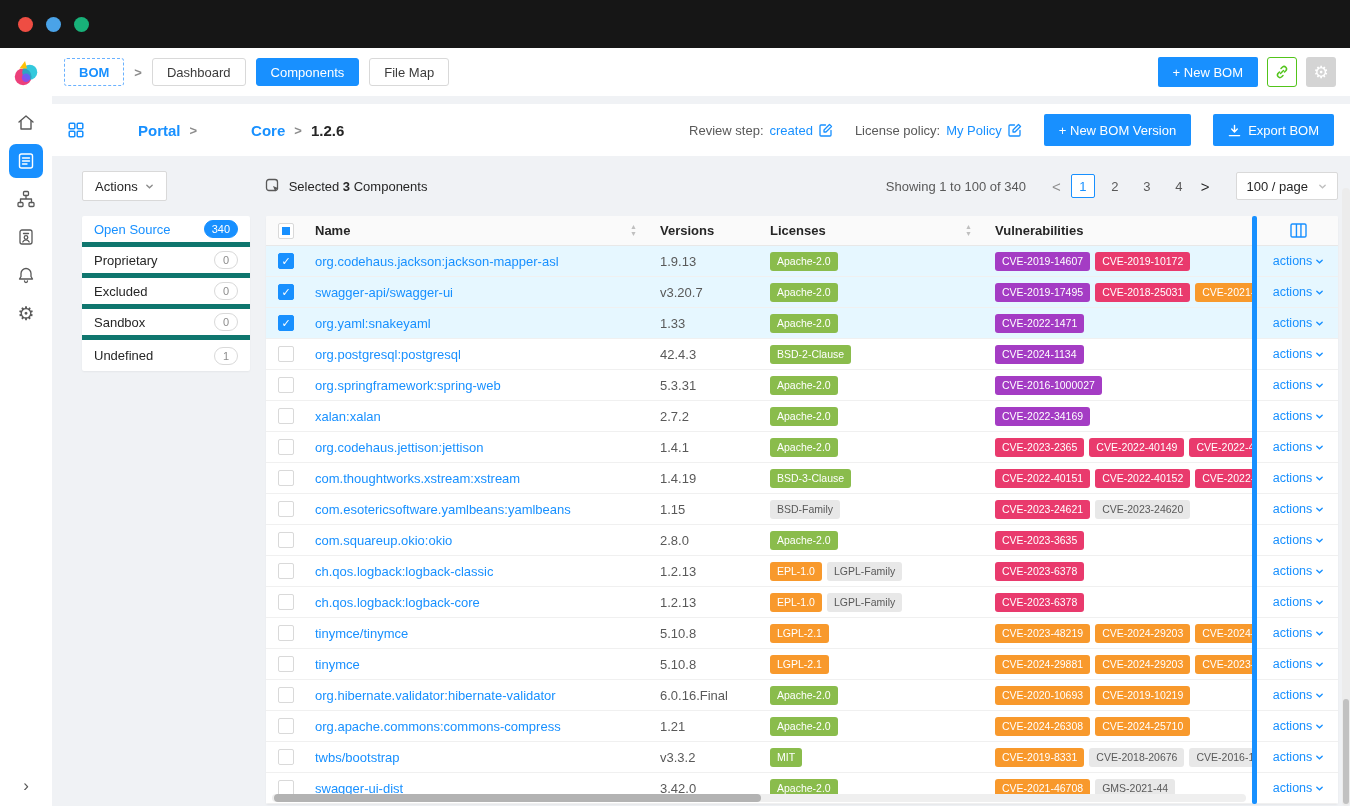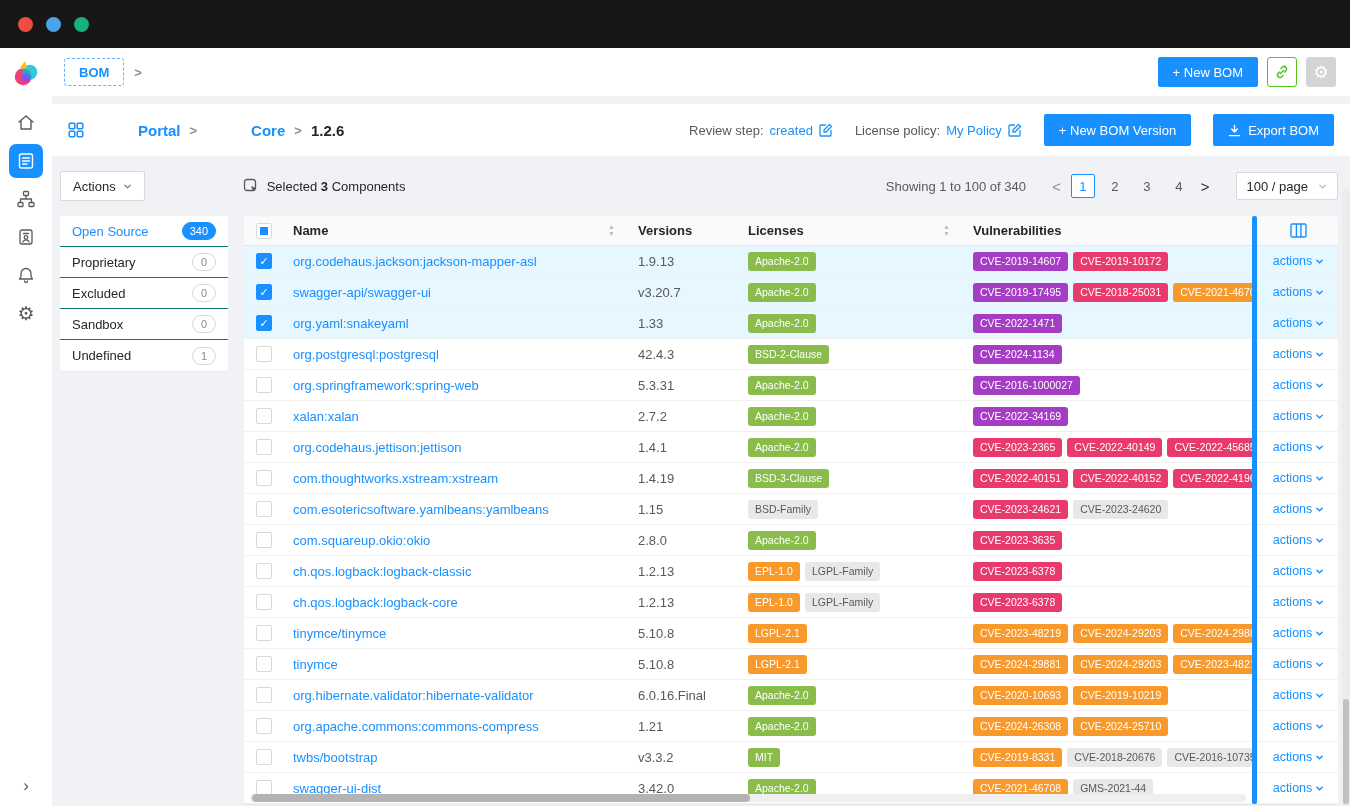--- a/index.html
+++ b/index.html
@@ -51,42 +51,42 @@
   .crumb-current { color: #262626; font-weight: 700; }
   .crumb-sep { color: #8c8c8c; font-size: 13px; font-weight: 600; }
   .portal-right { display: flex; align-items: center; gap: 22px; }
   .meta { display: flex; align-items: center; gap: 6px; font-size: 13px; color: #595959; }
   .meta-value { color: #1890ff; }
   .edit-icon { display: inline-flex; }
   .btn-portal { height: 32px; padding: 16px 15px; background: #1890ff; color: #fff; border: none; border-radius: 2px;
     font-size: 13px; font-family: inherit; display: inline-flex; align-items: center; gap: 7px; }
 
   
-  .content { flex: 1; min-height: 0; padding: 14px 12px 0 8px; display: flex; flex-direction: column; position: relative; }
+  .content { flex: 1; min-height: 0; padding: 14px 12px 0 30px; display: flex; flex-direction: column; position: relative; }
   .toolbar { display: flex; align-items: center; height: 32px; flex: 0 0 32px; }
   .actions-btn { height: 30px; padding: 0 12px; background: #fff; border: 1px solid #d9d9d9; border-radius: 2px;
     font-size: 13px; color: #262626; font-family: inherit; display: inline-flex; align-items: center; gap: 7px; }
   .sel-block { margin-left: 98px; display: flex; align-items: center; gap: 8px; color: #262626; }
   .sel-count { font-weight: 700; }
   .toolbar-right { margin-left: auto; display: flex; align-items: center; gap: 24px; color: #595959; }
   .pager { display: flex; align-items: center; gap: 8px; }
   .pg-arrow { font-size: 15px; color: #8c8c8c; padding: 0 2px; }
   .pg-arrow.next { color: #262626; }
   .page { min-width: 24px; height: 24px; display: inline-flex; align-items: center; justify-content: center;
     border-radius: 2px; color: #595959; padding: 0 4px; }
   .page.active { border: 1px solid #1890ff; color: #1890ff; background: #fff; }
   .page-size { height: 28px; border: 1px solid #d9d9d9; border-radius: 2px; background: #fff; display: inline-flex;
     align-items: center; gap: 10px; padding: 0 10px; color: #262626; }
 
   .body-row { display: flex; gap: 16px; margin-top: 14px; flex: 1; min-height: 0; align-items: flex-start; }
 
   
   .filter-card { flex: 0 0 168px; width: 168px; background: #fff; border-radius: 2px; box-shadow: 0 1px 2px rgba(0,0,0,.05); }
   .filter-item { height: 31px; display: flex; align-items: center; justify-content: space-between;
-    padding: 0 12px; border-bottom: 1px solid #0f766e; color: #262626; }
+    padding: 0 12px; border-bottom: 5px solid #0f766e; color: #262626; }
   .filter-item:last-child { border-bottom: none; }
   .filter-item.active .f-label { color: #1890ff; font-weight: 500; }
   .f-count { min-width: 24px; height: 18px; border-radius: 10px; border: 1px solid #d9d9d9; background: #fff;
     color: #8c8c8c; font-size: 11px; display: inline-flex; align-items: center; justify-content: center; padding: 0 7px; }
   .filter-item.active .f-count { background: #1890ff; border-color: #1890ff; color: #fff; }
 
   
   .table-card { flex: 1; min-width: 0; background: #fff; border-radius: 2px; position: relative; overflow: hidden;
     box-shadow: 0 1px 2px rgba(0,0,0,.05); }
   .thead, .trow { display: grid; grid-template-columns: 40px 345px 110px 225px 1fr 86px; align-items: center; }
@@ -188,20 +188,25 @@
     </div>
     <div class="side-collapse" data-interactable="true">›</div>
   </aside>
 
   <div class="main">
 
     <header class="app-header" data-interactable="false">
       <div class="nav-left">
         <div class="chip chip-bom" data-interactable="true">BOM</div>
         <span class="nav-sep" data-interactable="false">&gt;</span>
+        <div class="nav-tabs" data-interactable="false">
+            <div class="chip" data-interactable="true">Dashboard</div>
+            <div class="chip chip-active" data-interactable="true">Components</div>
+            <div class="chip" data-interactable="true">File Map</div>
+          </div>
       </div>
       <div class="nav-right">
         <button class="btn-primary" data-interactable="true">+ New BOM</button>
         <button class="icon-btn link-btn" data-interactable="true">
           <svg data-interactable="false" width="16" height="16" viewBox="0 0 16 16" fill="none" stroke="#52c41a" stroke-width="1.5" stroke-linecap="round">
               <path d="M6.5 9.5l3-3"></path>
               <path d="M7 4.5l1.5-1.5a2.5 2.5 0 0 1 3.5 3.5L10.5 8"></path>
               <path d="M9 11.5L7.5 13a2.5 2.5 0 0 1-3.5-3.5L5.5 8"></path>
             </svg>
         </button>

